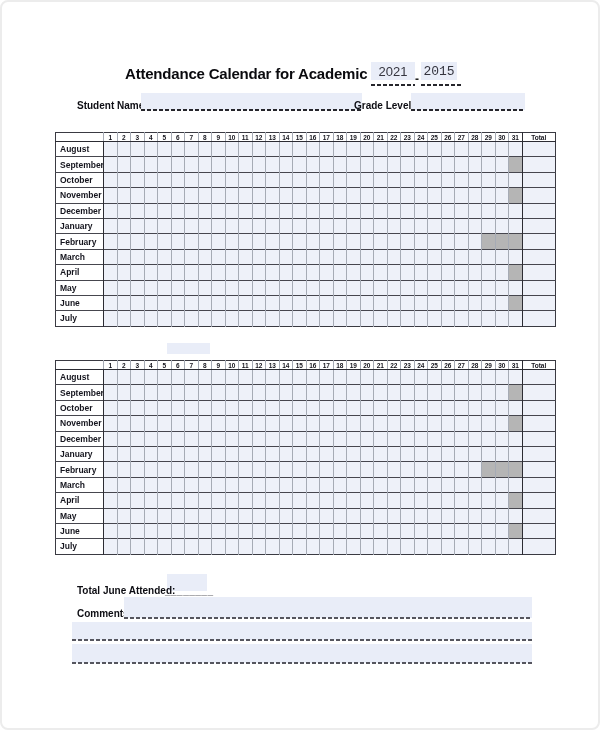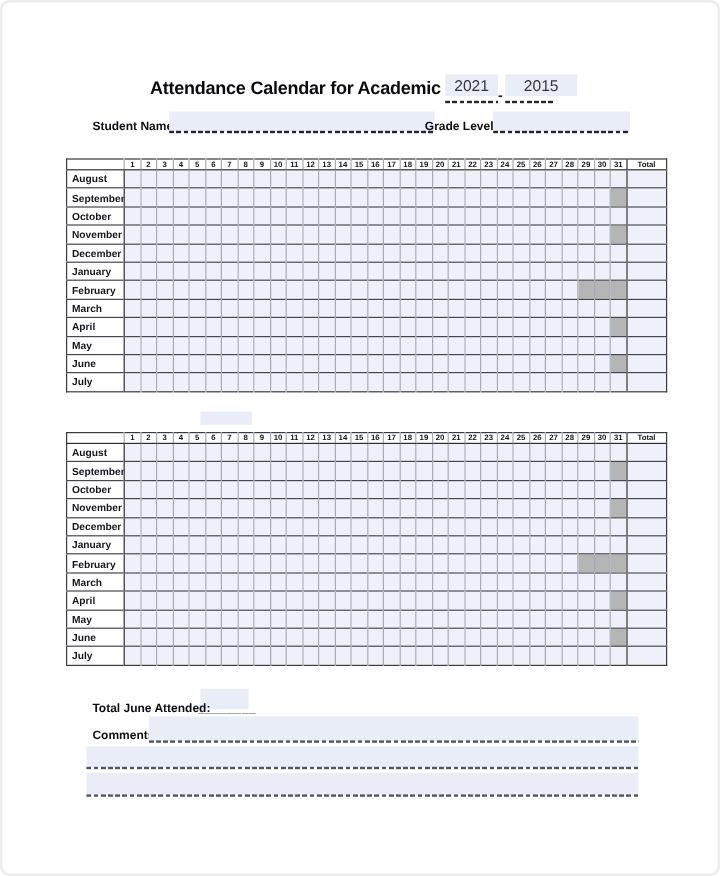--- a/index.html
+++ b/index.html
@@ -8,21 +8,21 @@
   #page{
     position:relative;width:600px;height:730px;background:#fff;
     border:2px solid #ececec;border-radius:8px;overflow:hidden;
   }
   .abs{position:absolute;}
   
   #title{left:123px;top:63px;font-size:15px;font-weight:700;color:#0a0a0e;letter-spacing:-0.2px;white-space:nowrap;}
   .year-box{top:60px;height:18px;background:#e9edf8;font-size:13px;color:#35353f;
     display:flex;align-items:center;justify-content:center;}
   #year1{left:369px;width:44px;}
-  #year2{left:419px;width:60px;}
+  #year2{left:419px;width:36px;font-family:Liberation Mono, monospace;}
   #year-sep{left:413px;top:70px;font-size:12px;font-weight:700;color:#222;}
   .dash{background-image:repeating-linear-gradient(90deg,#26262c 0 4px,transparent 4px 6px);height:2px;}
   .dash.gray{background-image:repeating-linear-gradient(90deg,#55555e 0 4px,transparent 4px 6px);height:1.5px;}
   #year1-line{left:369px;top:82px;width:44px;}
   #year2-line{left:419px;top:82px;width:42px;}
   .field-label{font-size:10px;font-weight:700;color:#0d0d13;white-space:nowrap;}
   #student-label{left:75px;top:98px;}
   #student-box{left:139px;top:91px;width:221px;height:17px;background:#e9edf8;}
   #student-line{left:139px;top:107px;width:221px;}
   #grade-label{left:352px;top:98px;}

